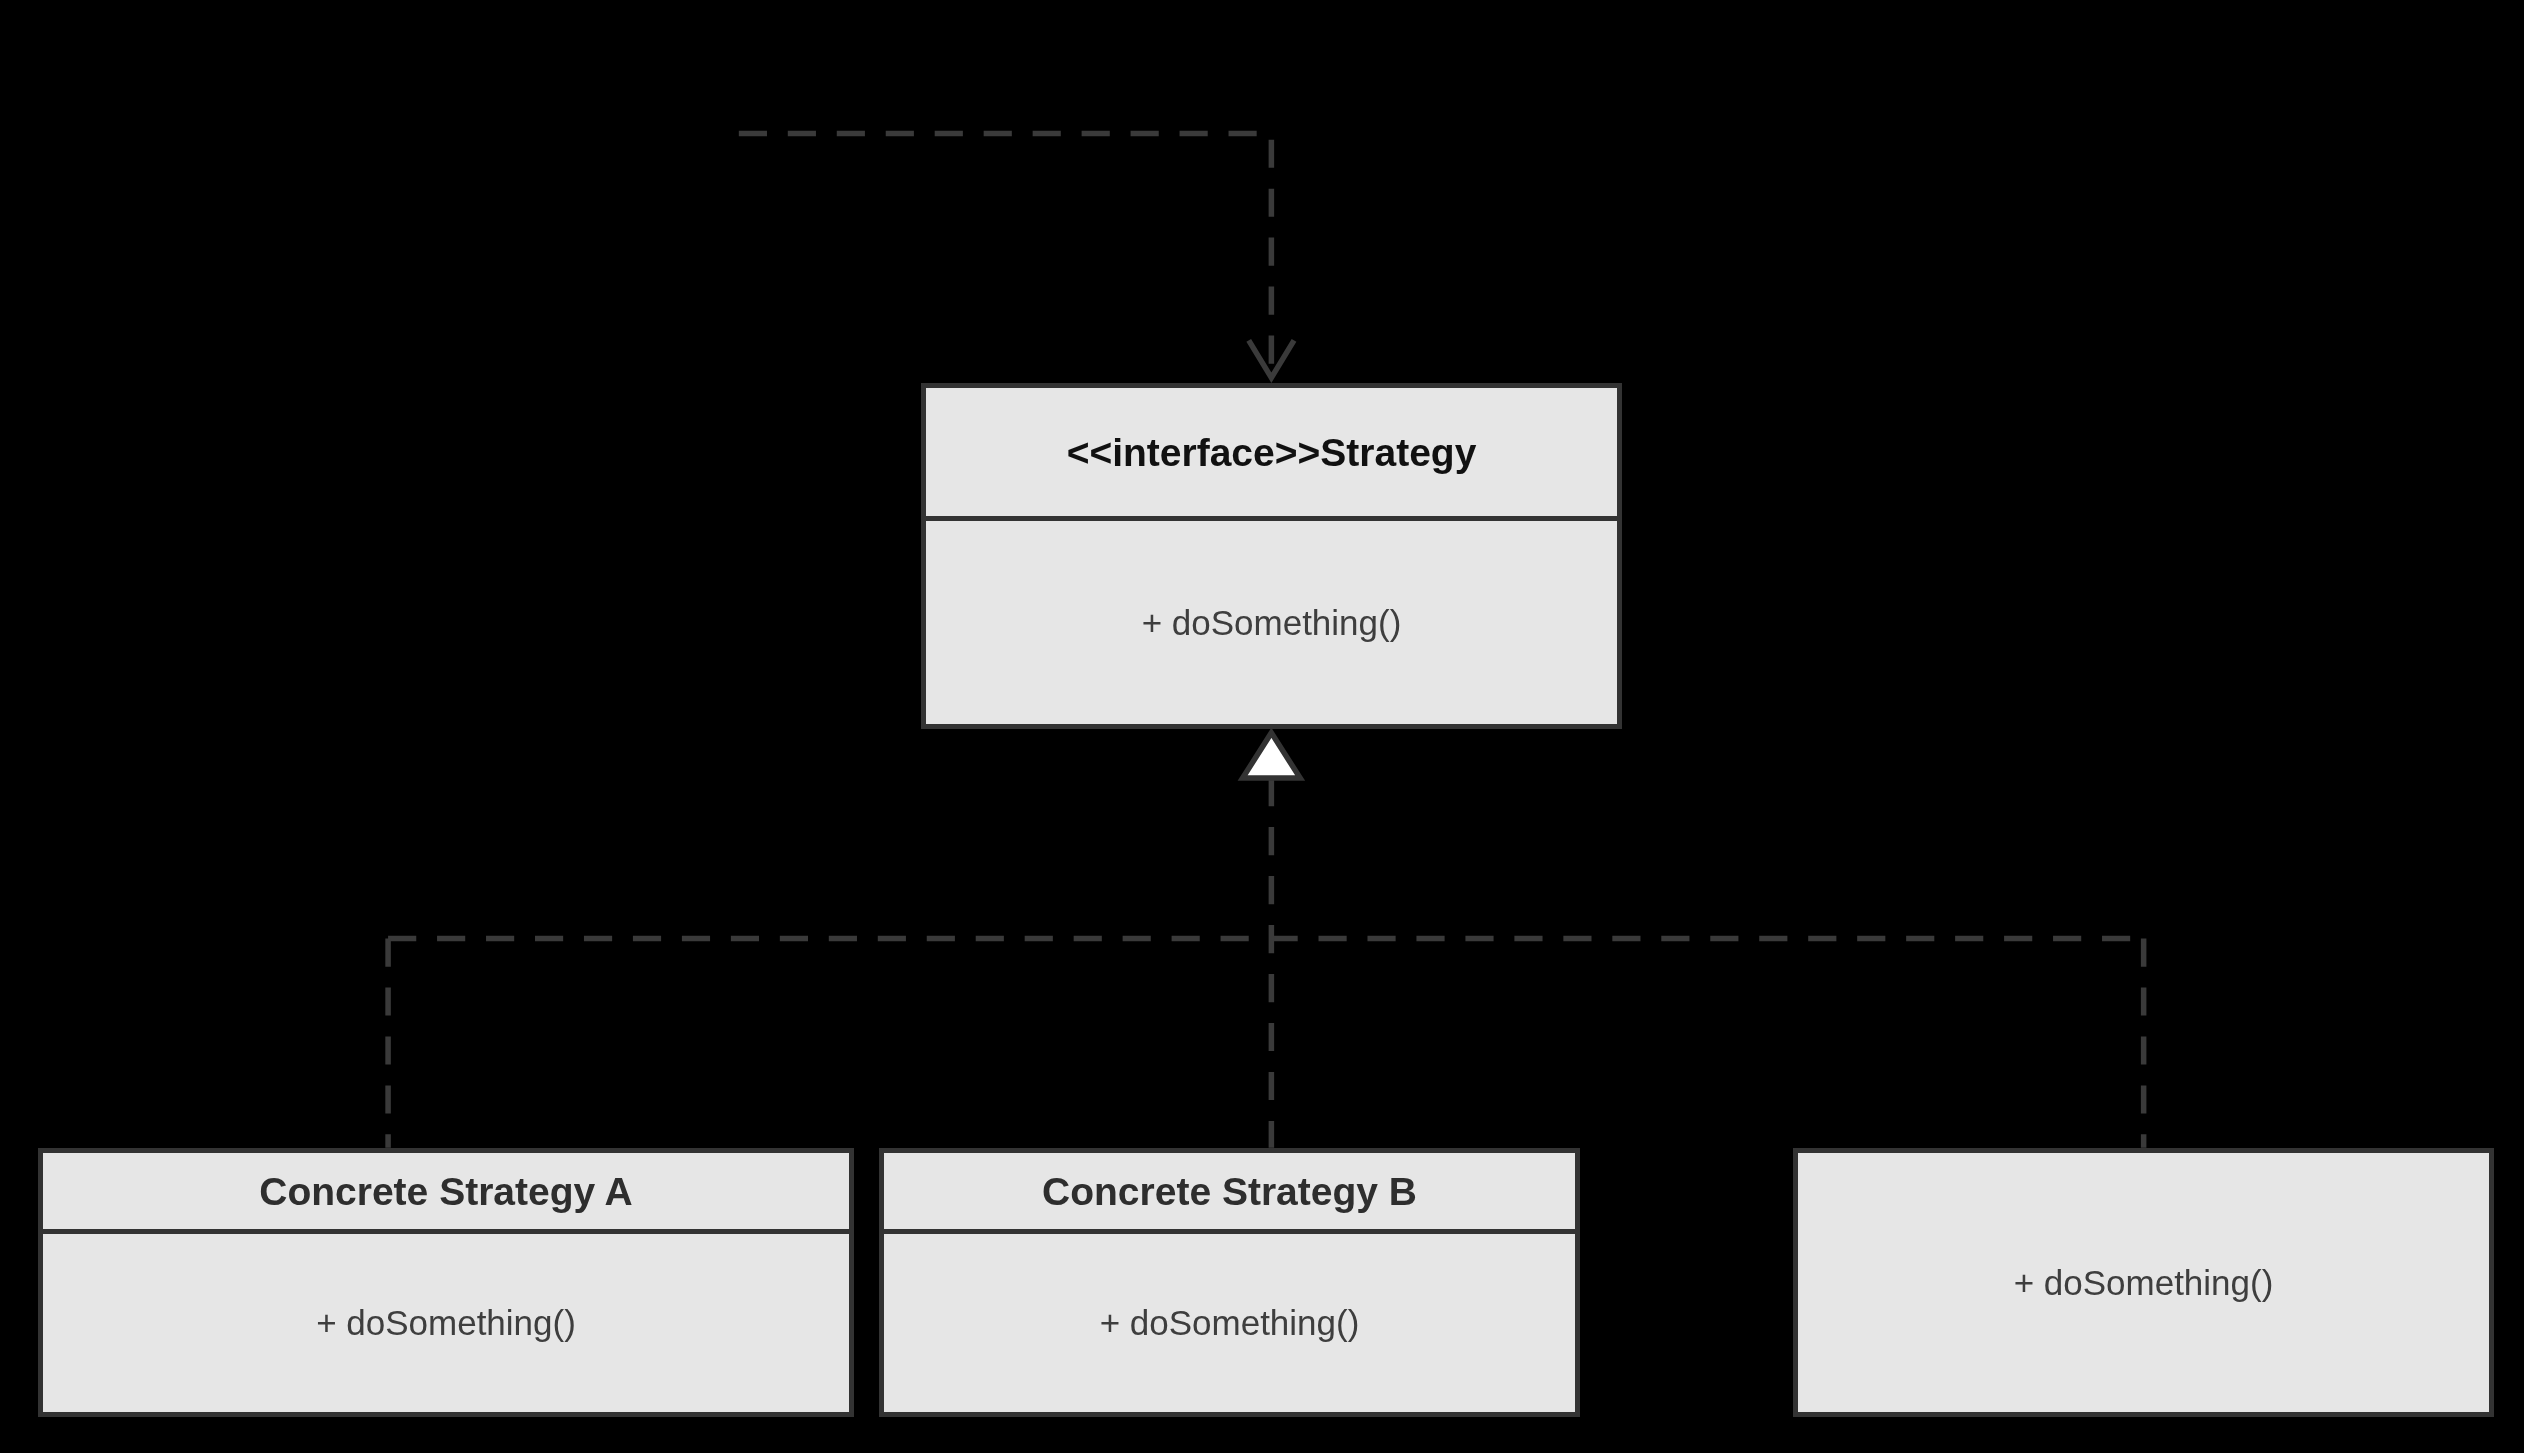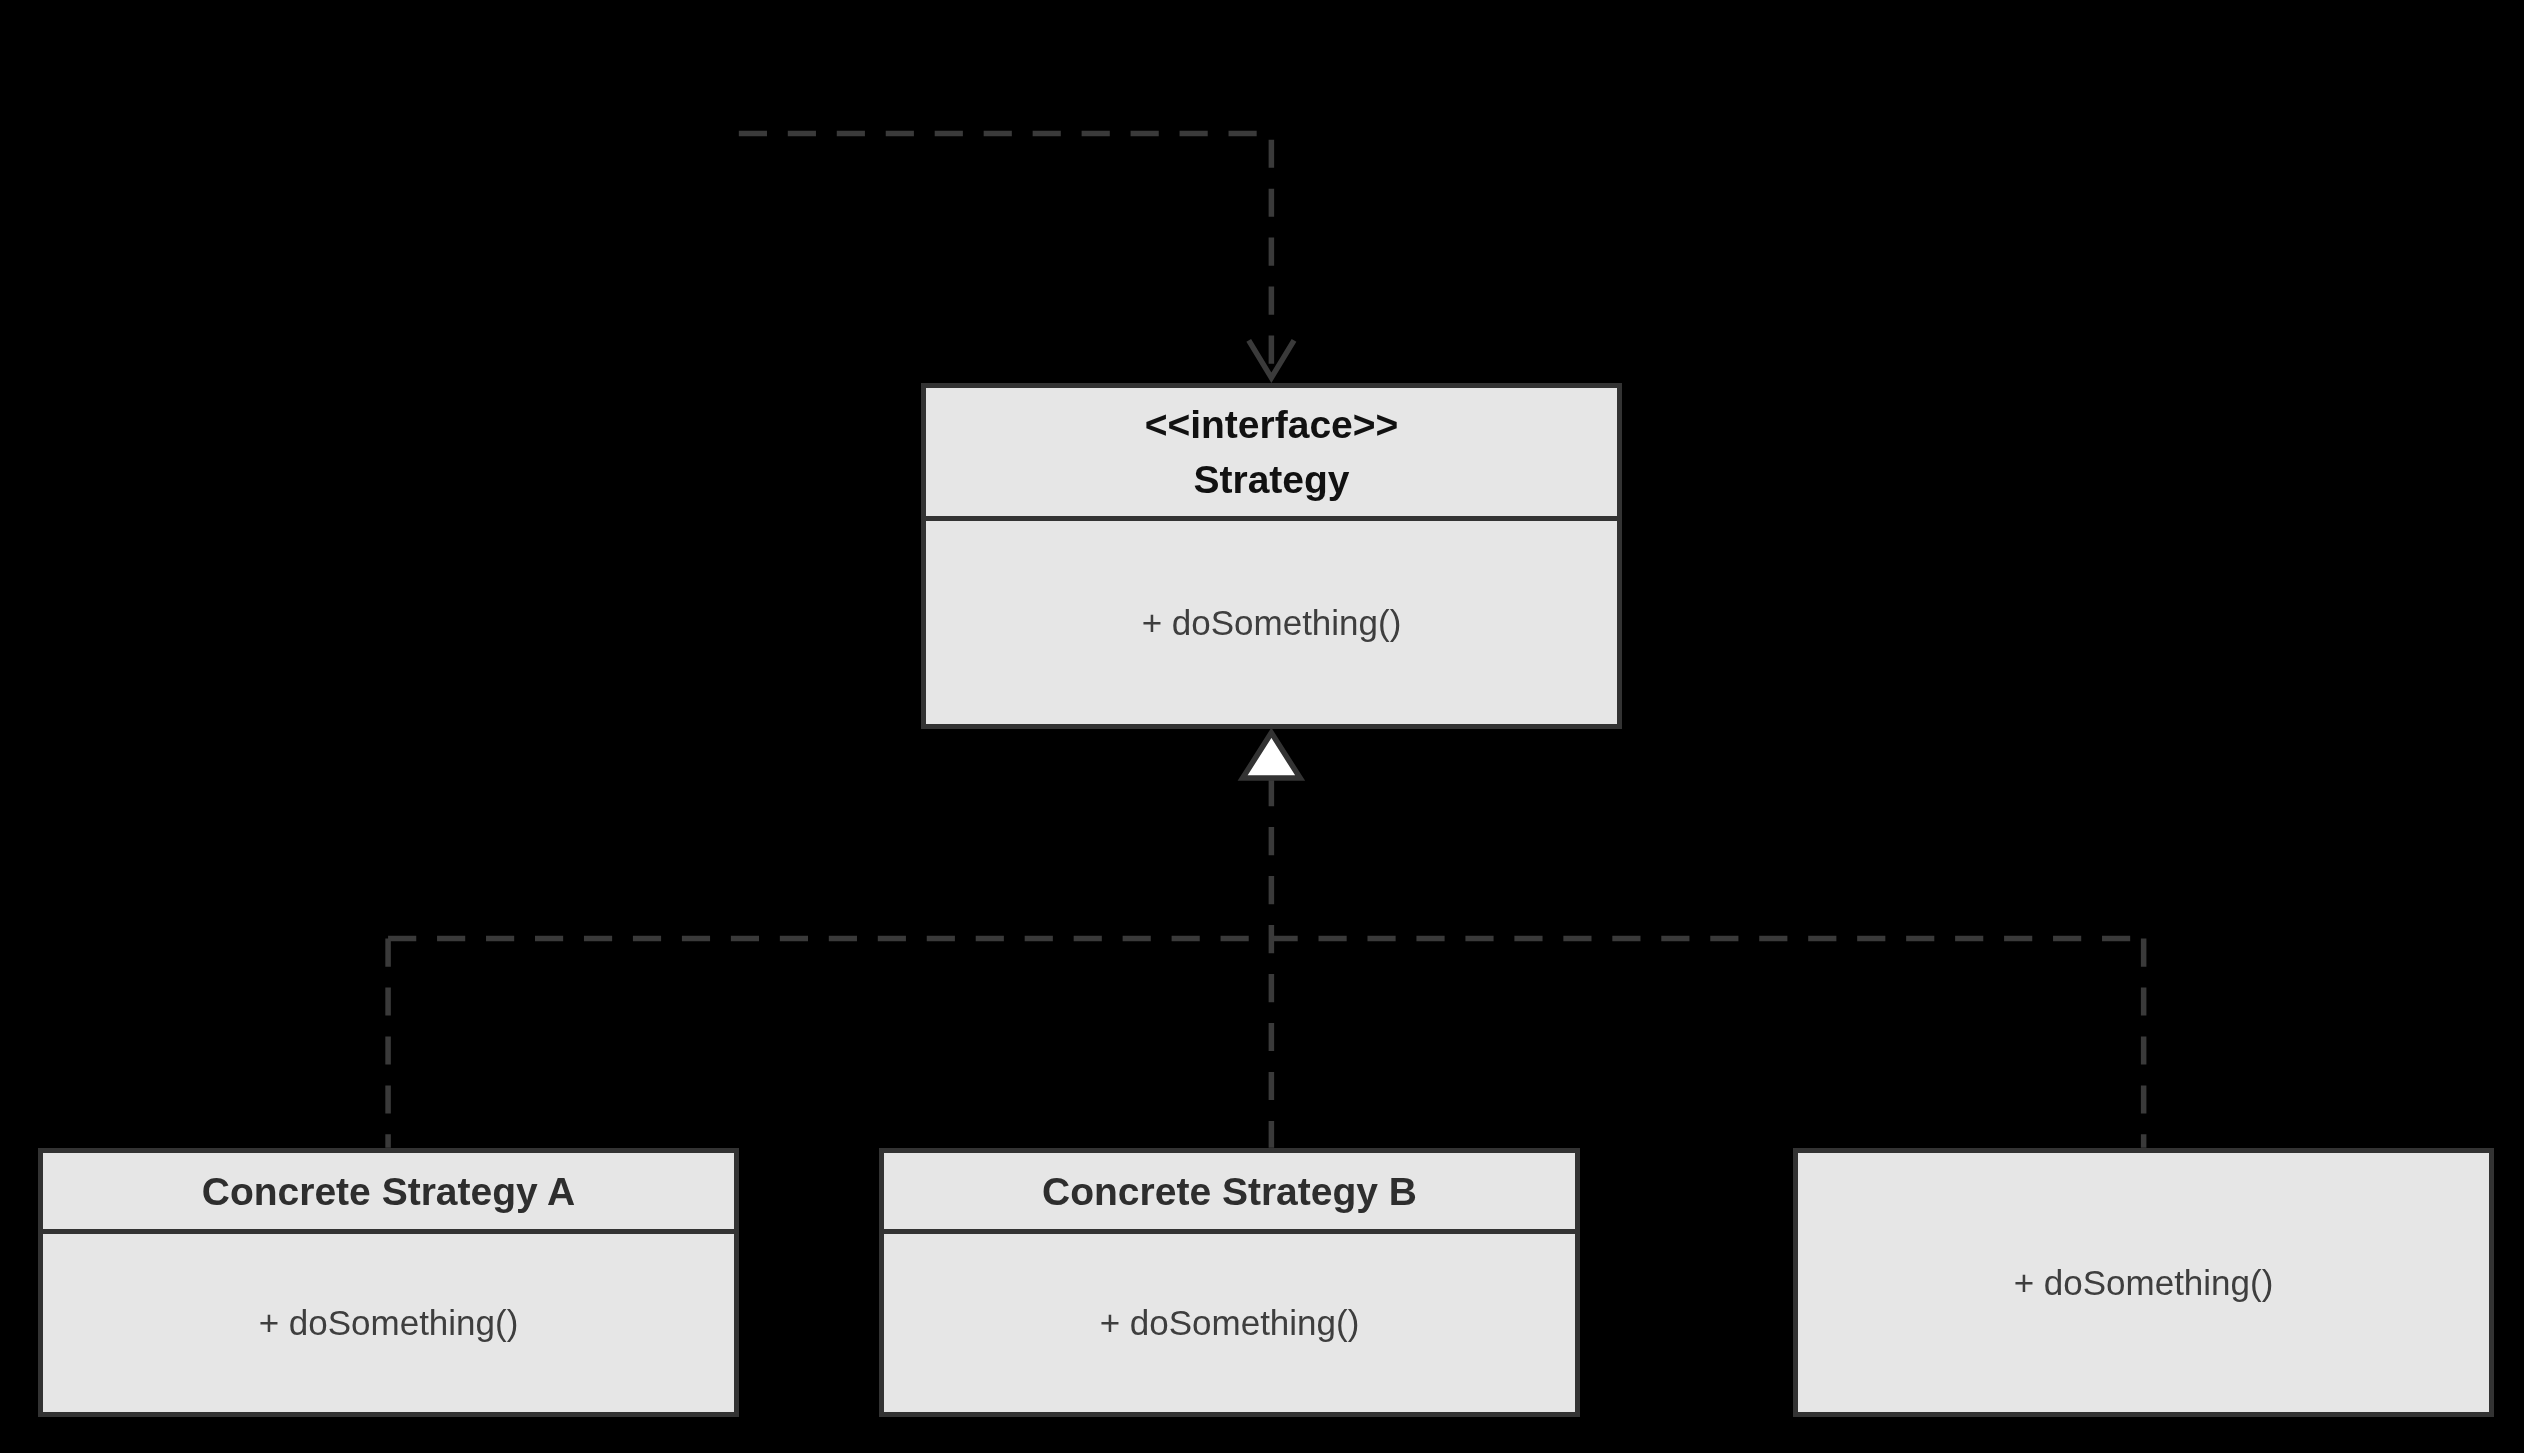--- a/index.html
+++ b/index.html
@@ -42,21 +42,20 @@
     flex-direction: column;
   }
   .uml-box.single {
     align-items: center;
     justify-content: center;
   }
   .uml-header {
     width: 100%;
     border-bottom: 5.5px solid var(--node-border);
     display: flex;
-    flex-direction: column;
     align-items: center;
     justify-content: center;
     flex: 0 0 auto;
   }
   .uml-body {
     width: 100%;
     flex: 1 1 auto;
     display: flex;
     align-items: center;
     justify-content: center;
@@ -74,21 +73,21 @@
   .uml-method {
     font-size: 35px;
     font-weight: normal;
     color: var(--method-text);
     white-space: nowrap;
   }
   
   #box-context   { left: 38px;   top: 36px;   width: 701px; height: 194px; }
   #box-istrategy { left: 921px; top: 383px;  width: 701px; height: 346px; }
   #box-istrategy .uml-header { height: 133px; }
-  #box-a { left: 38px;   top: 1148px; width: 701px; height: 269px; }
+  #box-a { left: 38px;   top: 1148px; width: 816px; height: 269px; }
   #box-b { left: 879px; top: 1148px; width: 701px; height: 269px; }
   #box-c { left: 1793px; top: 1148px; width: 701px; height: 269px; }
   .row-box .uml-header { height: 81px; }
 </style>
 </head>
 <body>
 
 <div class="canvas">
 
   <svg class="connectors" viewBox="0 0 4125 2375" xmlns="http://www.w3.org/2000/svg">

